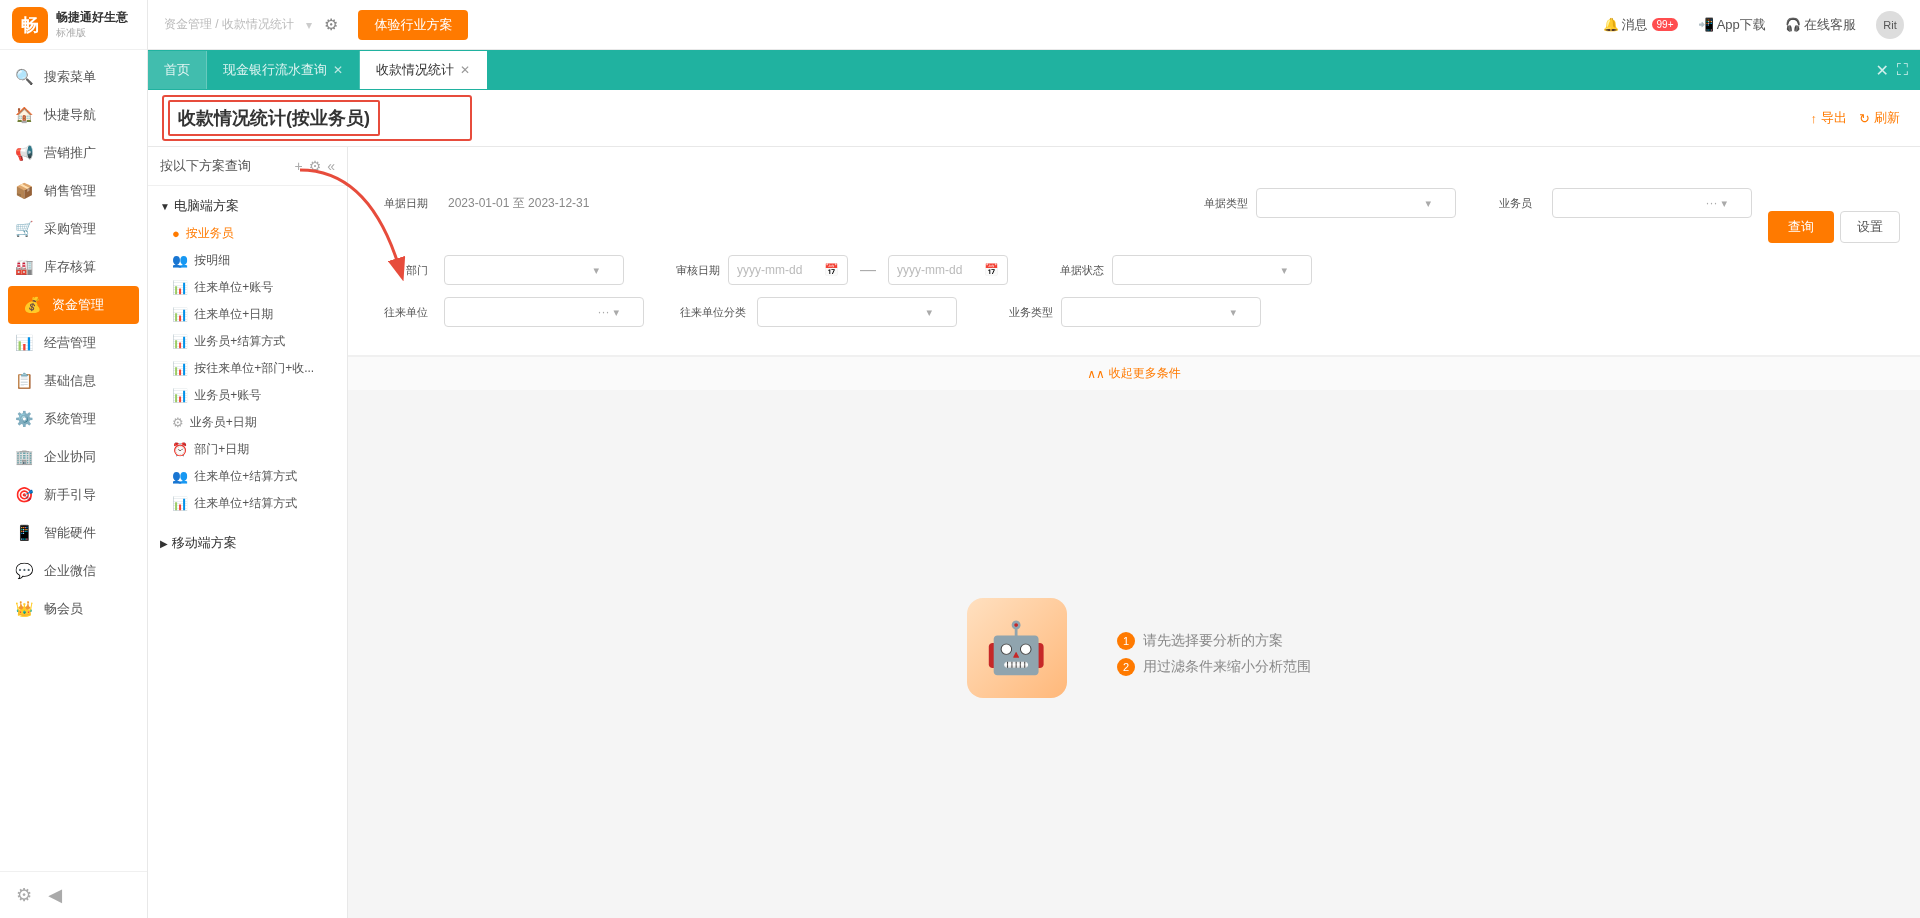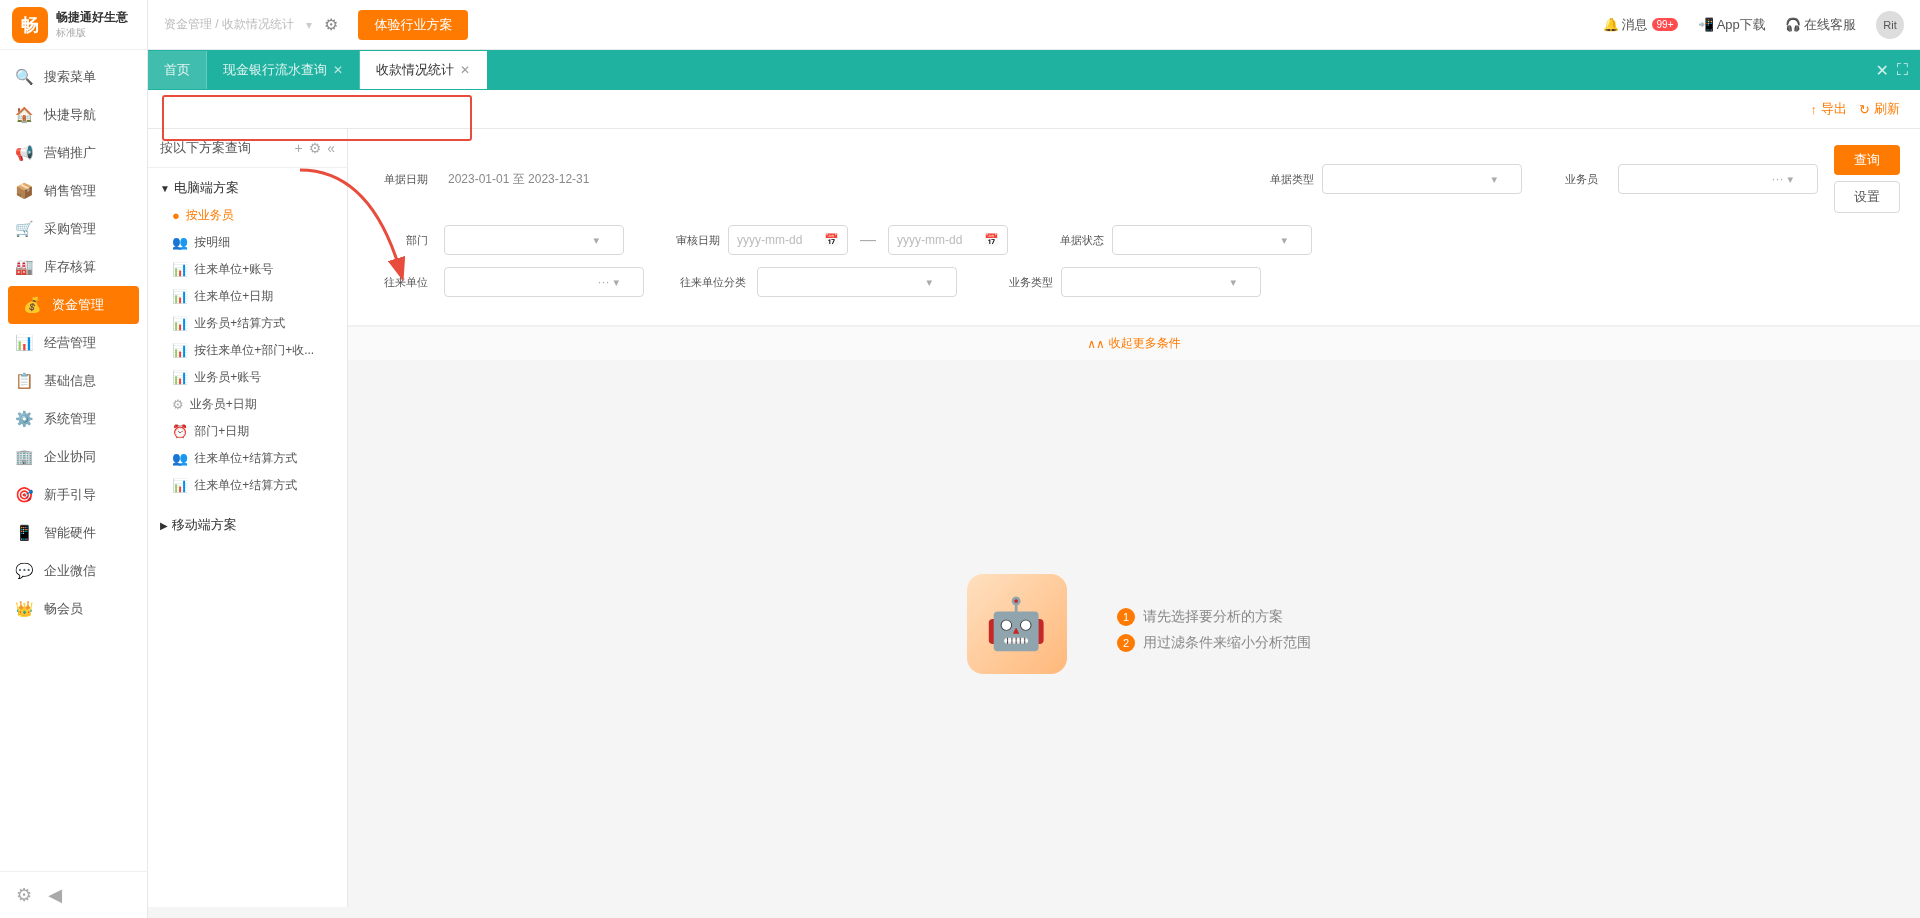--- a/index.html
+++ b/index.html
@@ -144,21 +144,21 @@
     }
     .date-sep { color: #aaa; margin: 0 4px; }
     .btn-query {
       background: #ff7a00; color: #fff; border: none; border-radius: 4px;
       padding: 6px 20px; font-size: 13px; cursor: pointer;
     }
     .btn-set {
       background: #fff; color: #555; border: 1px solid #d9d9d9; border-radius: 4px;
       padding: 6px 16px; font-size: 13px; cursor: pointer;
     }
-    .query-btns { display: flex; flex-direction: column; gap: 6px; }
+    .query-btns { display: flex; flex-direction: row; gap: 6px; margin-top: 48px; }
 
     
     .collapse-bar {
       display: flex; align-items: center; justify-content: center;
       padding: 8px; color: #ff7a00; font-size: 12px; cursor: pointer;
       background: #fafafa; border-top: 1px solid #f0f0f0;
     }
 
     
     .empty-area {
@@ -302,20 +302,21 @@
   </div>
   <div class="tabbar-right">
     <span class="tabbar-icon">✕</span>
     <span class="tabbar-icon">⛶</span>
   </div>
 </div>
 
 <div class="main">
 
   <div class="page-header">
+    <div class="page-title">收款情况统计(按业务员)</div>
     <div class="page-actions">
       <button class="btn-export">
         <span>↑</span>
         <span>导出</span>
       </button>
       <button class="btn-refresh">
         <span>↻</span>
         <span>刷新</span>
       </button>
     </div>

